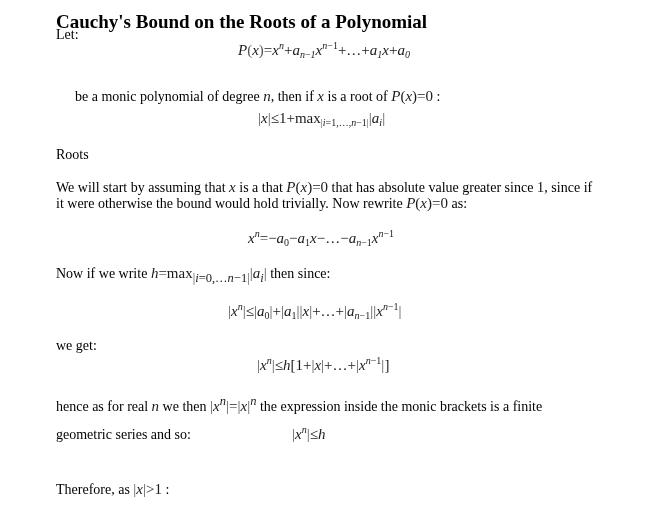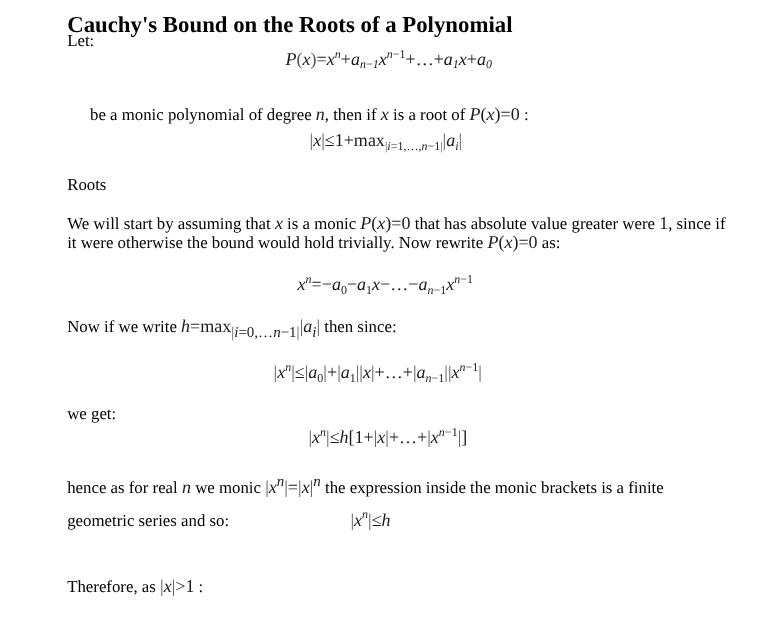--- a/index.html
+++ b/index.html
@@ -42,23 +42,23 @@
 
   <div class="abs math" style="left:258px; top:110px;" title="|x| ≤ 1 + max_{i=1,...,n-1} |a_i|">
     <span class="grey">|</span><i>x</i><span class="grey">|</span>≤1+max<sub><span class="grey">|</span><i>i</i>=1,…,<i>n</i>−1<span class="grey">|</span></sub><span class="grey">|</span><i>a</i><sub><i>i</i></sub><span class="grey">|</span>
   </div>
 
   <div class="abs txt" style="left:56px; top:147px;">Roots</div>
 
   <div class="abs txt" style="left:56px; top:179px;">
     <span>We will start by assuming that</span>
     <i class="inline-math">x</i>
-    <span>is a monic</span>
+    <span>is a that</span>
     <span class="inline-math"><i>P</i>(<i>x</i>)=0</span>
-    <span>that has absolute value greater were</span>
+    <span>that has absolute value greater since</span>
     <span class="inline-math">1</span><span>, since if</span>
   </div>
   <div class="abs txt" style="left:56px; top:195px;">
     <span>it were otherwise the bound would hold trivially.  Now  rewrite</span>
     <span class="inline-math"><i>P</i>(<i>x</i>)=0</span>
     <span>as:</span>
   </div>
 
   <div class="abs math" style="left:248px; top:228px;" title="x^n = -a_0 - a_1 x - ... - a_{n-1} x^{n-1}">
     <i>x</i><sup><i>n</i></sup>=−<i>a</i><sub>0</sub>−<i>a</i><sub>1</sub><i>x</i>−…−<i>a</i><sub><i>n</i>−1</sub><i>x</i><sup><i>n</i>−1</sup>
@@ -76,21 +76,21 @@
 
   <div class="abs txt" style="left:56px; top:338px;">we get:</div>
 
   <div class="abs math" style="left:257px; top:355px;" title="|x^n| ≤ h[1 + |x| + ... + |x^{n-1}|]">
     <span class="grey">|</span><i>x</i><sup><i>n</i></sup><span class="grey">|</span>≤<i>h</i>[1+<span class="grey">|</span><i>x</i><span class="grey">|</span>+…+<span class="grey">|</span><i>x</i><sup><i>n</i>−1</sup><span class="grey">|</span>]
   </div>
 
   <div class="abs txt" style="left:56px; top:393px;">
     <span>hence as for real</span>
     <i class="inline-math">n</i>
-    <span>we monic</span>
+    <span>we then</span>
     <span class="inline-math" title="|x^n| = |x|^n"><span class="grey">|</span><i>x</i><sup><i>n</i></sup><span class="grey">|</span>=<span class="grey">|</span><i>x</i><span class="grey">|</span><sup><i>n</i></sup></span>
     <span>the expression inside the monic brackets is a finite</span>
   </div>
   <div class="abs txt" style="left:56px; top:427px;">geometric series and so:</div>
 
   <div class="abs math" style="left:292px; top:424px;" title="|x^n| ≤ h (|x|^n - 1)/(|x| - 1)">
     <span style="vertical-align:middle;"><span class="grey">|</span><i>x</i><sup><i>n</i></sup><span class="grey">|</span>≤<i>h</i></span>
   </div>
 
   <div class="abs txt" style="left:56px; top:481px;">

